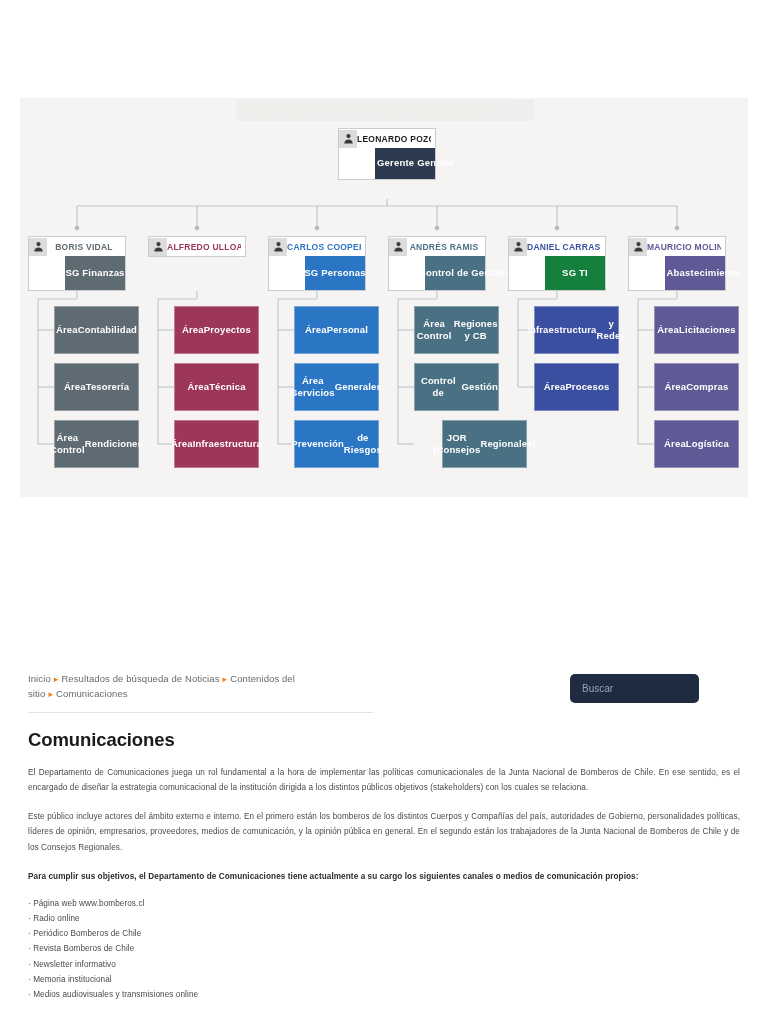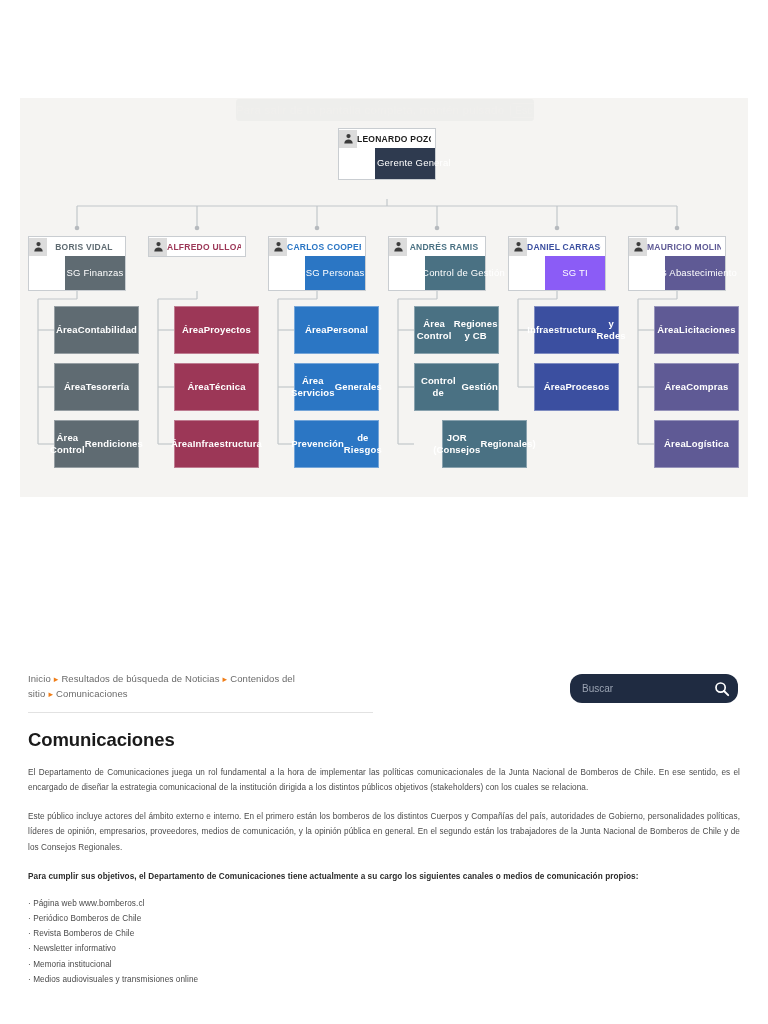--- a/index.html
+++ b/index.html
@@ -71,21 +71,21 @@
     font-size: 8.5px;
     font-weight: bold;
     letter-spacing: .25px;
     white-space: nowrap;
     overflow: hidden;
   }
   .node-role {
     text-align: center;
     color: #ffffff;
     font-size: 9.5px;
-    font-weight: normal;
+    font-weight: bold;
     letter-spacing: .2px;
     line-height: 1.15;
     padding: 7px 2px;
     white-space: nowrap;
     margin-left: 36px;
   }
 
   
   .node-root { left: 318px; top: 30px; width: 98px; }
   .node-root .node-role { background: #2e3a4f; padding: 10px 2px; font-size: 9.5px; }
@@ -122,23 +122,23 @@
   .breadcrumb .sep { color: #f07d17; padding: 0 3px; font-size: 9px; }
   .bc-rule {
     margin-top: 10px;
     width: 345px;
     border-top: 1px solid #e2e2e2;
   }
 
   .searchbox {
     position: absolute;
     left: 542px; top: 2px;
-    width: 168px; height: 29px;
+    width: 129px; height: 29px;
     background: #1f2b41;
-    border-radius: 12px;
+    border-radius: 5px;
     display: flex; align-items: center;
     padding: 0 10px 0 12px;
   }
   .search-input {
     flex: 1 1 auto;
     background: transparent;
     border: 0; outline: 0;
     color: #ffffff;
     font-family: "Liberation Sans", sans-serif;
     font-size: 10px;
@@ -357,21 +357,21 @@
       <div class="node node-dept" style="left: 488px;">
         <div class="node-head">
           <span class="avatar">
             <svg width="11" height="11" viewBox="0 0 12 12">
               <circle cx="6" cy="3.4" r="2.3" fill="#3b3b3b"></circle>
               <path d="M1.4 11.4c0-2.6 2.1-4.3 4.6-4.3s4.6 1.7 4.6 4.3z" fill="#3b3b3b"></path>
             </svg>
           </span>
           <span class="node-name" style="color:#3b4fa0">DANIEL CARRASCO</span>
         </div>
-        <div class="node-role" style="background:#8b5cf6">SG TI</div>
+        <div class="node-role" style="background:#15803d">SG TI</div>
       </div>
       <div class="subbox" style="left: 514px; top: 208px; background: rgb(59, 79, 160);">
         <span>Infraestructura</span>
         <br>
         <span>y Redes</span>
       </div>
       <div class="subbox" style="left: 514px; top: 265px; background: rgb(59, 79, 160);">
         <span>Área</span>
         <br>
         <span>Procesos</span>
@@ -424,20 +424,21 @@
   <h1 class="page-title">Comunicaciones</h1>
 
   <div id="paragraphs">
       <div class="para">El Departamento de Comunicaciones juega un rol fundamental a la hora de implementar las políticas comunicacionales de la Junta Nacional de Bomberos de Chile. En ese sentido, es el encargado de diseñar la estrategia comunicacional de la institución dirigida a los distintos públicos objetivos (stakeholders) con los cuales se relaciona.</div>
       <div class="para">Este público incluye actores del ámbito externo e interno. En el primero están los bomberos de los distintos Cuerpos y Compañías del país, autoridades de Gobierno, personalidades políticas, líderes de opinión, empresarios, proveedores, medios de comunicación, y la opinión pública en general. En el segundo están los trabajadores de la Junta Nacional de Bomberos de Chile y de los Consejos Regionales.</div>
       <div class="para strong">Para cumplir sus objetivos, el Departamento de Comunicaciones tiene actualmente a su cargo los siguientes canales o medios de comunicación propios:</div>
     </div>
 
   <ul class="bullets" id="channels-list">
       <li>Página web www.bomberos.cl</li>
+      <li>Radio online</li>
       <li>Periódico Bomberos de Chile</li>
       <li>Revista Bomberos de Chile</li>
       <li>Newsletter informativo</li>
       <li>Memoria institucional</li>
       <li>Medios audiovisuales y transmisiones online</li>
     </ul>
 
 </div>
 
 </body></html>

